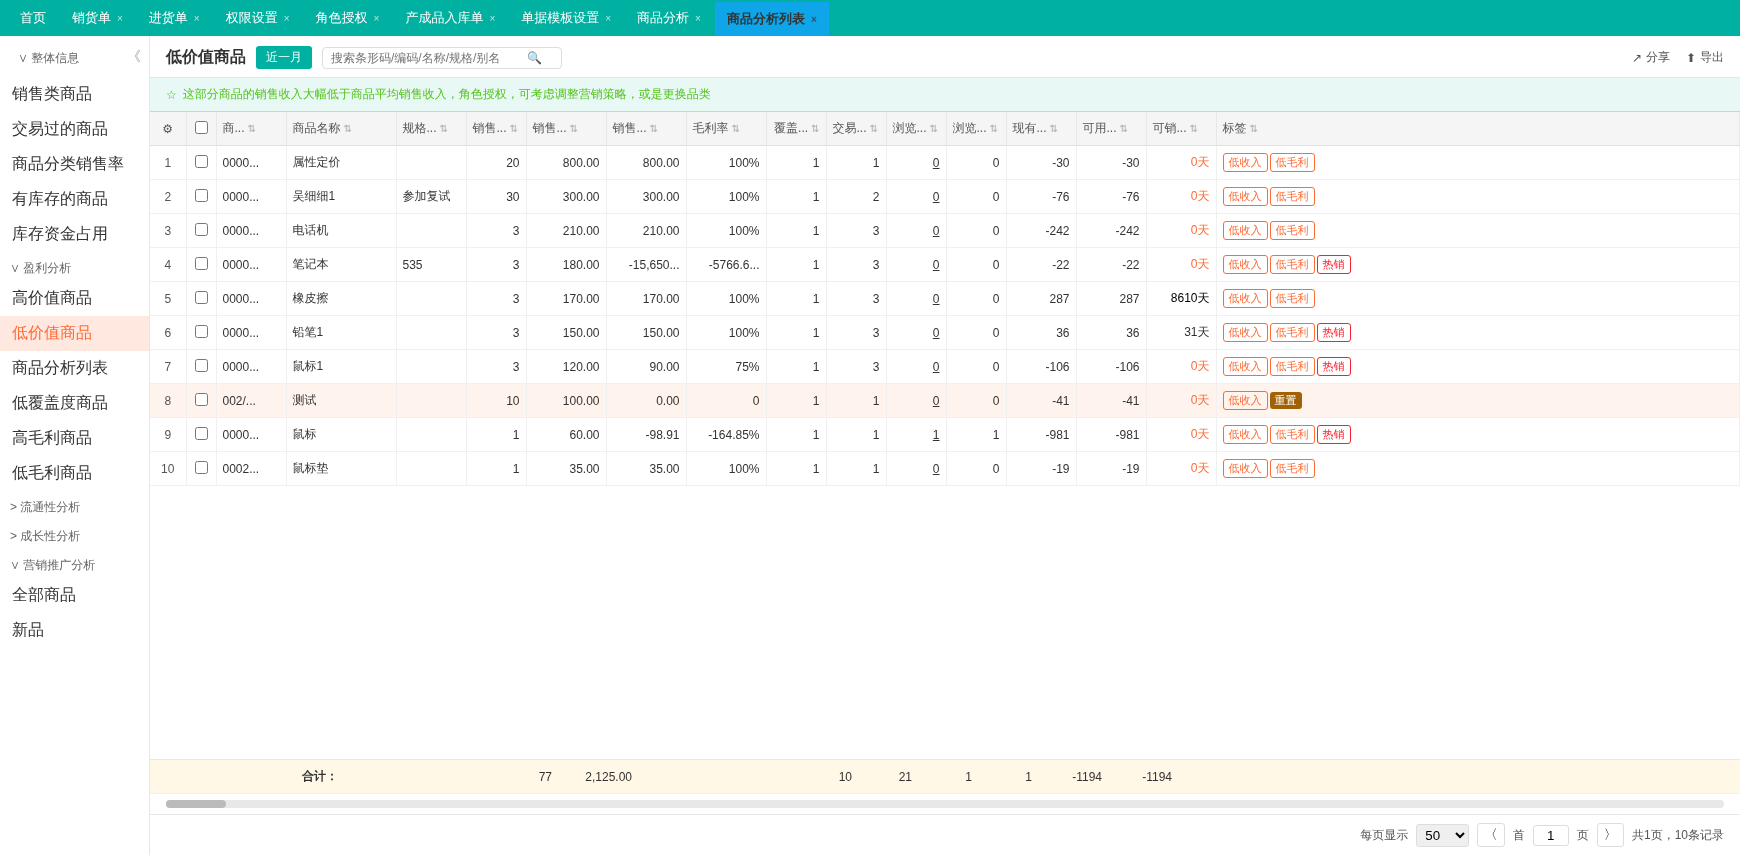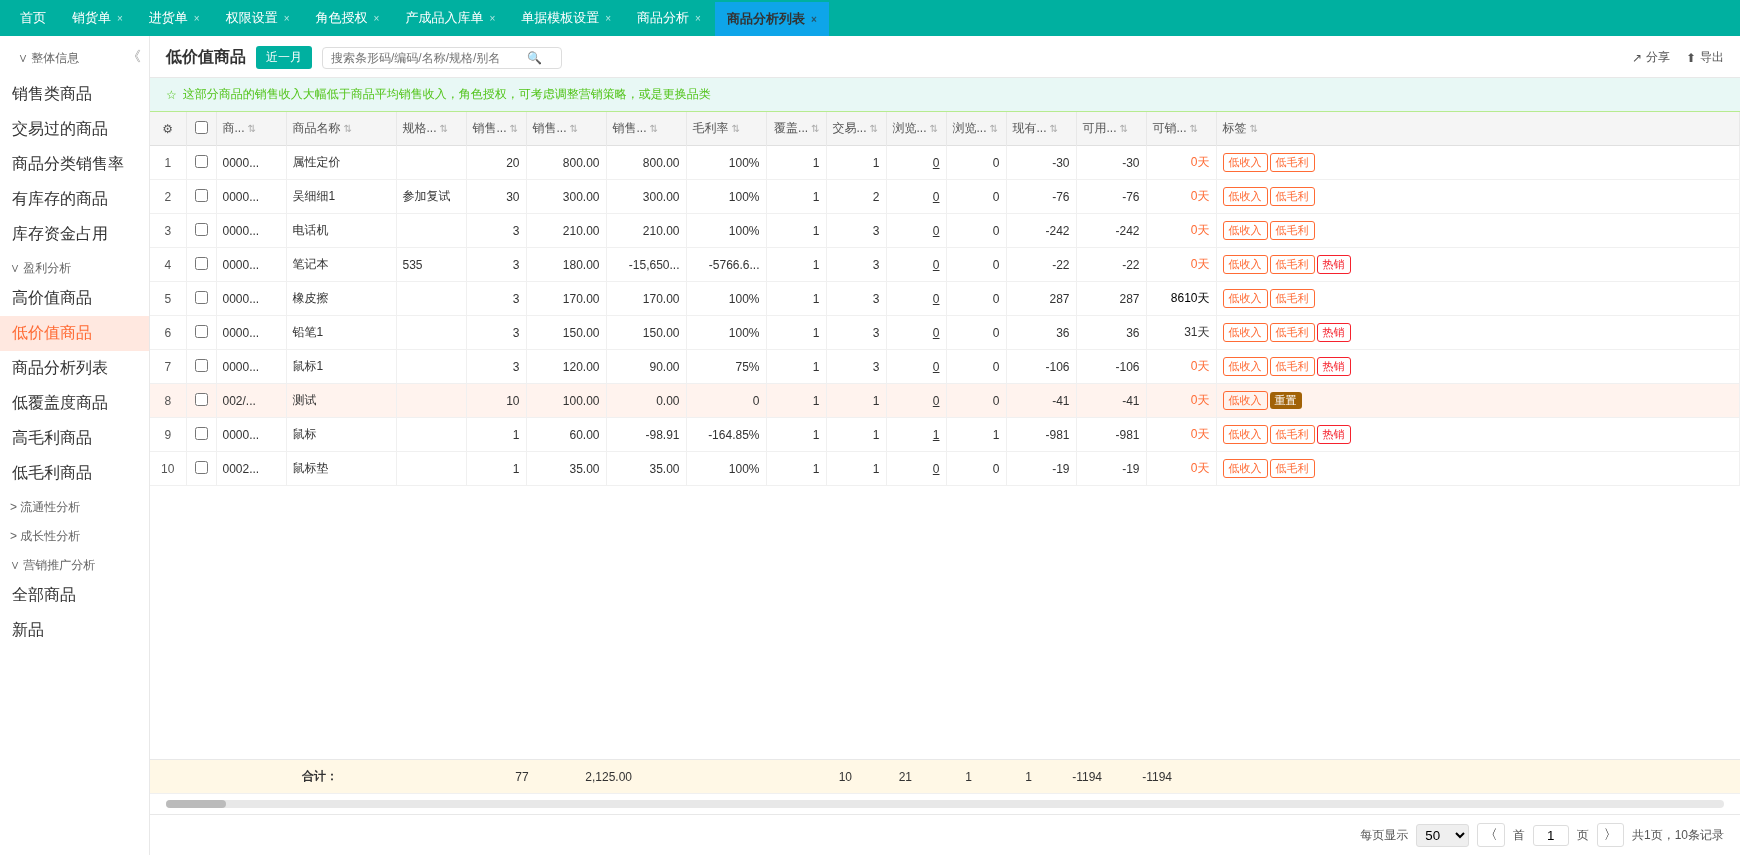--- a/index.html
+++ b/index.html
@@ -579,21 +579,21 @@
   </tr>
           </tbody>
       </table>
     </div>
 
     <div class="footer-total">
       <span style="width:36px;"></span>
       <span style="width:30px;"></span>
       <span style="width:70px;"></span>
       <span style="min-width:190px; font-weight:bold;">合计：</span>
-      <span style="width:60px; text-align:center;">77</span>
+      <span style="width:60px; text-align:right;">77</span>
       <span style="width:80px; text-align:right; padding-left:10px;">2,125.00</span>
       <span style="width:80px;"></span>
       <span style="width:80px;"></span>
       <span style="width:60px; text-align:right;">10</span>
       <span style="width:60px; text-align:right;">21</span>
       <span style="width:60px; text-align:right;">1</span>
       <span style="width:60px; text-align:right;">1</span>
       <span style="width:70px; text-align:right;">-1194</span>
       <span style="width:70px; text-align:right;">-1194</span>
     </div>

